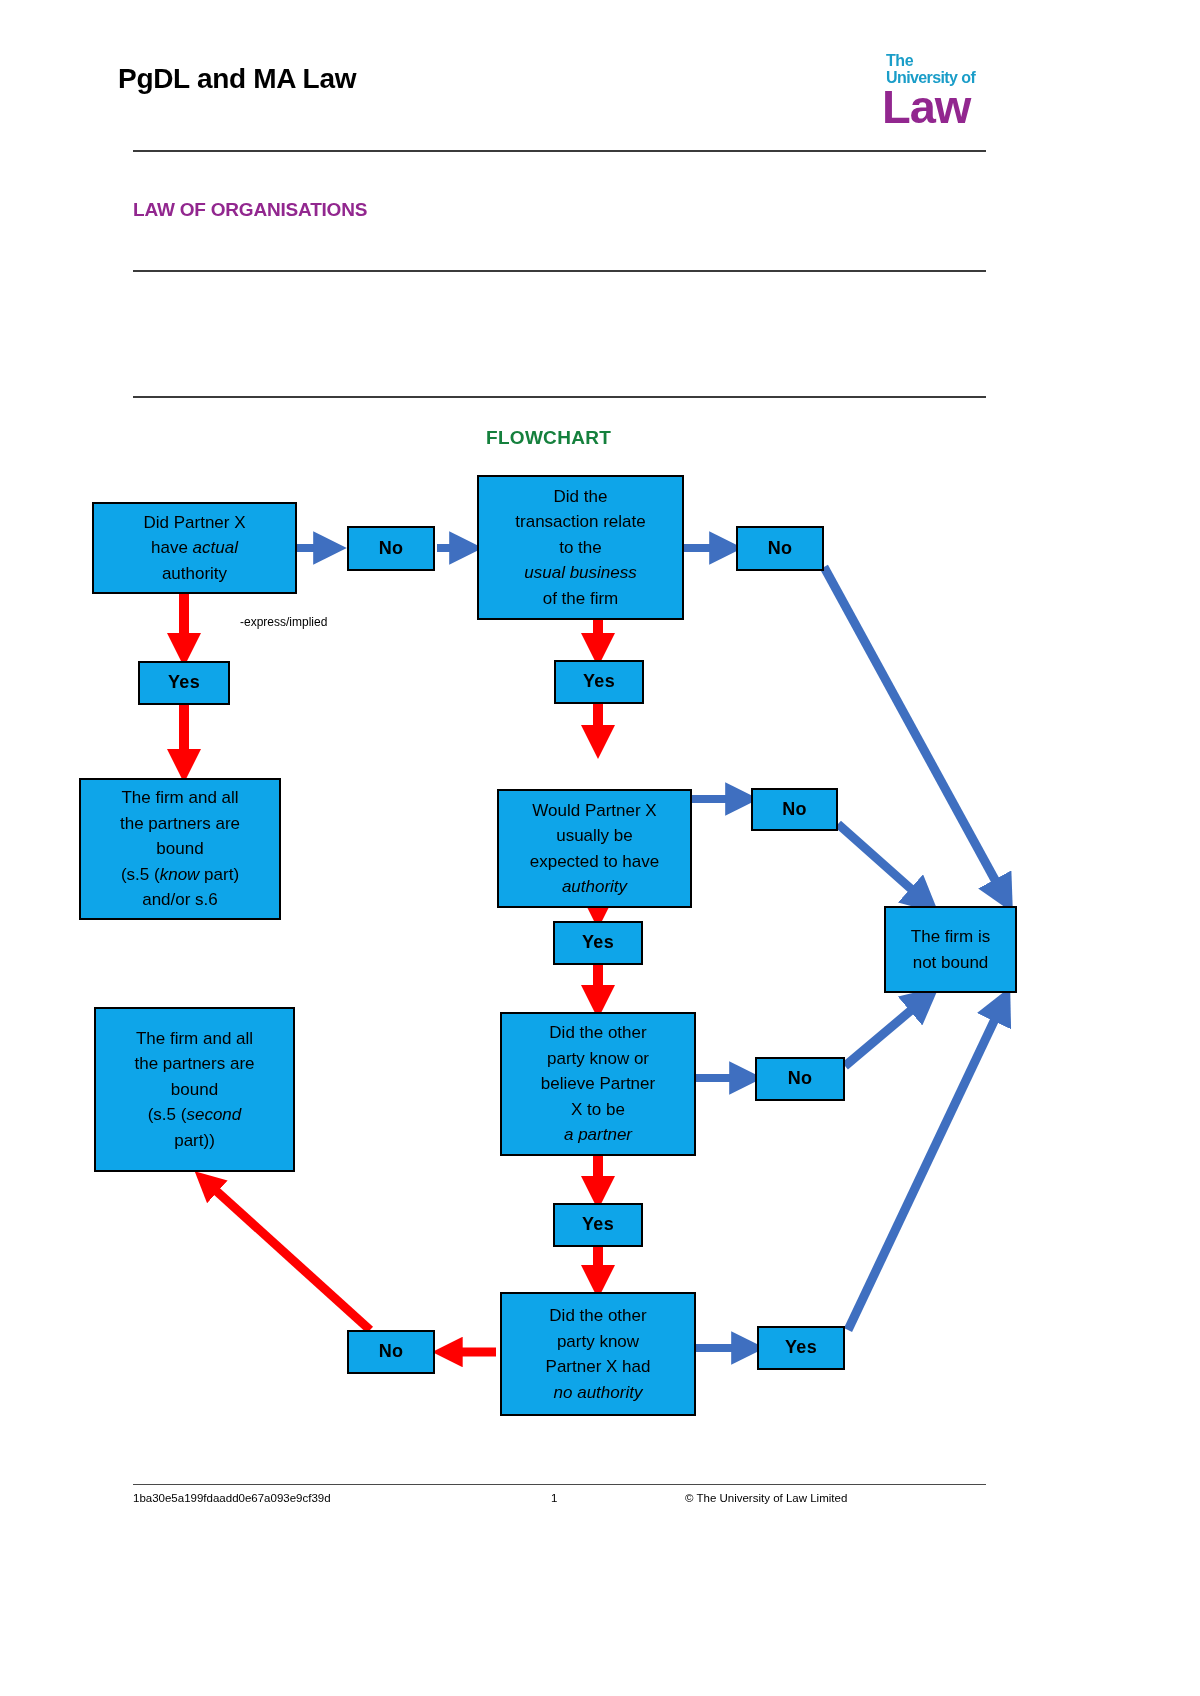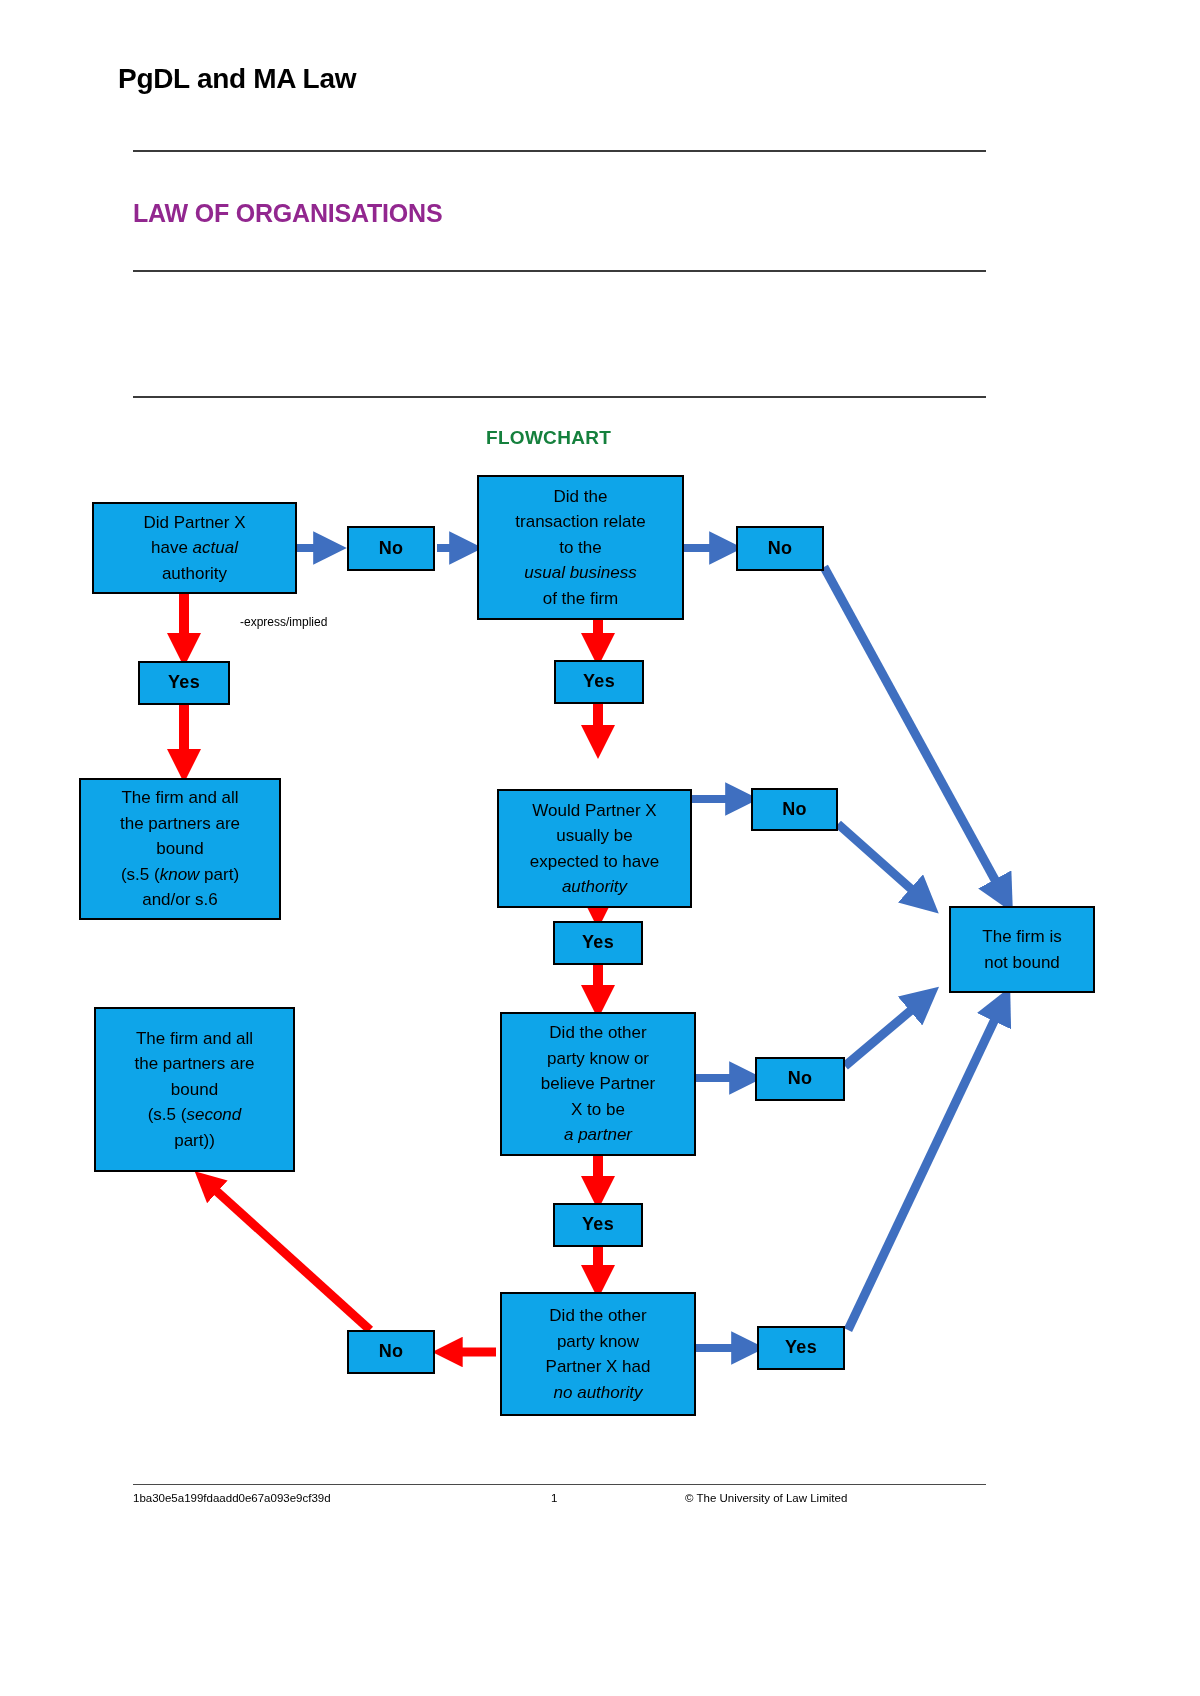--- a/index.html
+++ b/index.html
@@ -75,21 +75,21 @@
   }
   .rule.r1 { top: 150px; }
   .rule.r2 { top: 270px; }
   .rule.r3 { top: 396px; }
   .rule.r4 { top: 1484px; border-top: 1px solid #4a4a4a; }
 
   .section-title {
     position: absolute;
     left: 133px;
     top: 199px;
-    font-size: 25px;
+    font-size: 19px;
     font-weight: bold;
     color: #92278f;
     letter-spacing: -0.2px;
   }
   .subtitle-block {
     position: absolute;
     left: 133px;
     top: 297px;
     font-size: 16.5px;
     font-weight: bold;
@@ -157,20 +157,25 @@
   .footer .f-mid   { position: absolute; left: 418px; top: 0; }
   .footer .f-right { position: absolute; left: 552px; top: 0; }
 </style>
 </head>
 <body>
 
 <div id="page">
 
   <div class="doc-title">PgDL and MA Law</div>
 
+  <div class="logo">
+    <div class="logo-the">The</div>
+    <div class="logo-univ">University of</div>
+    <div class="logo-law">Law</div>
+  </div>
 
   <div class="rule r1"></div>
 
   <div class="section-title">LAW OF ORGANISATIONS</div>
 
   <div class="rule r2"></div>
 
 
   <div class="rule r3"></div>
 
@@ -318,21 +323,21 @@
   </div>
 
   <div class="node small" style="left:347px; top:1330px; width:88px; height:44px;">
     <span>No</span>
   </div>
 
   <div class="node small" style="left:757px; top:1326px; width:88px; height:44px;">
     <span>Yes</span>
   </div>
 
-  <div class="node" style="left:949px; top:906px; width:146px; height:87px;">
+  <div class="node" style="left:884px; top:906px; width:133px; height:87px;">
     <div class="node-inner">
       <span>The firm is</span><br>
       <span>not bound</span>
     </div>
   </div>
 
   <div class="node" style="left:94px; top:1007px; width:201px; height:165px;">
     <div class="node-inner">
       <span>The firm and all</span><br>
       <span>the partners are</span><br>

